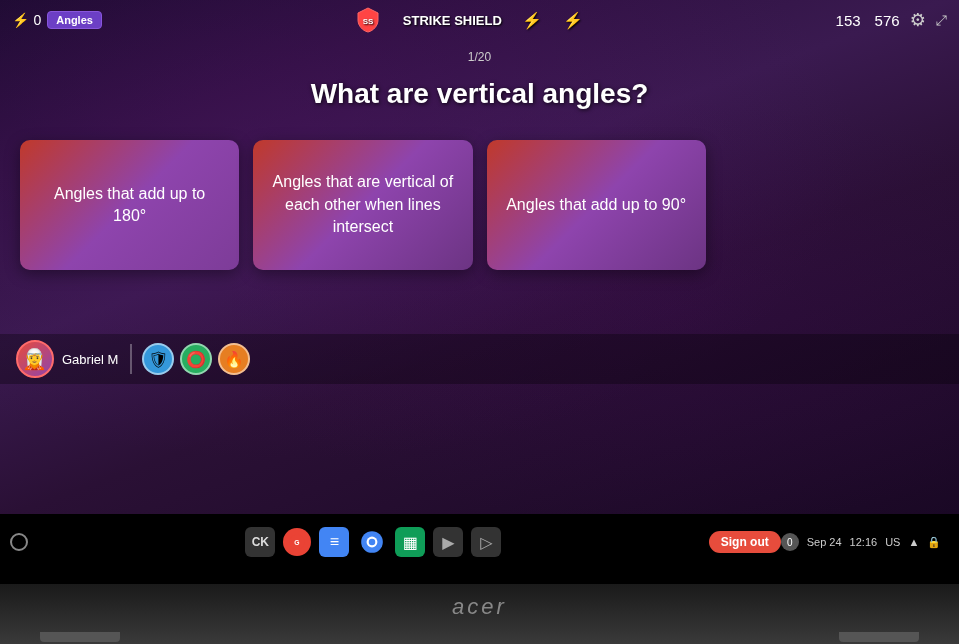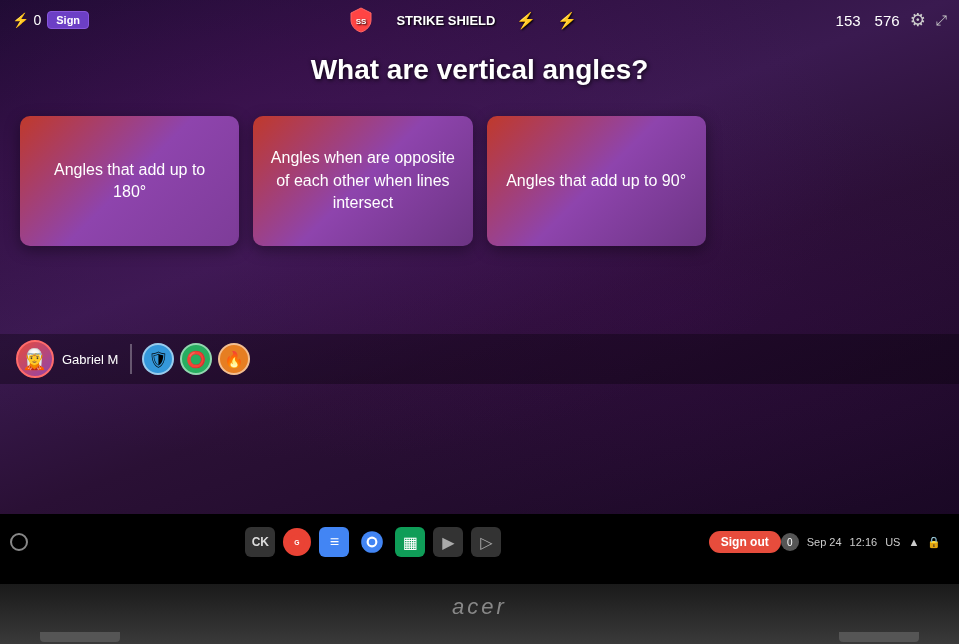--- a/index.html
+++ b/index.html
@@ -378,21 +378,21 @@
 <body>
 
 <div class="screen">
 
   <div class="top-bar">
     <div class="top-left">
       <div class="score-zero">
         <span>⚡</span>
         <span>0</span>
       </div>
-      <div class="bonus-badge">Sign</div>
+      <div class="bonus-badge">Angles</div>
     </div>
 
     <div class="top-center">
       <div class="game-logo">
         <svg class="logo-shield" viewBox="0 0 28 28" fill="none">
           <path d="M14 2L4 7v7c0 5.5 4.3 10.7 10 12 5.7-1.3 10-6.5 10-12V7L14 2z" fill="#ff4444" stroke="#ff6666" stroke-width="1"></path>
           <text x="14" y="18" text-anchor="middle" fill="white" font-size="8" font-weight="bold">SS</text>
         </svg>
         <span>STRIKE SHIELD</span>
         <span class="logo-bolt">⚡</span>
@@ -403,31 +403,32 @@
     <div class="top-right">
       <div class="scores">
         <span>153</span>
         <span>576</span>
       </div>
       <span class="gear-icon">⚙</span>
       <span class="expand-icon">⤢</span>
     </div>
   </div>
 
+  <div class="question-counter">1/20</div>
 
   <div class="question-area">
     <div class="question-text">What are vertical angles?</div>
   </div>
 
   <div class="answers-grid">
     <div class="answer-card answer-card-1">
       <span>Angles that add up to 180°</span>
     </div>
     <div class="answer-card answer-card-2">
-      <span>Angles when are opposite of each other when lines intersect</span>
+      <span>Angles that are vertical of each other when lines intersect</span>
     </div>
     <div class="answer-card answer-card-4">
       <span>Angles that add up to 90°</span>
     </div>
   </div>
 
   <div class="user-bar">
     <div class="avatar">
       <span>🧝</span>
     </div>

